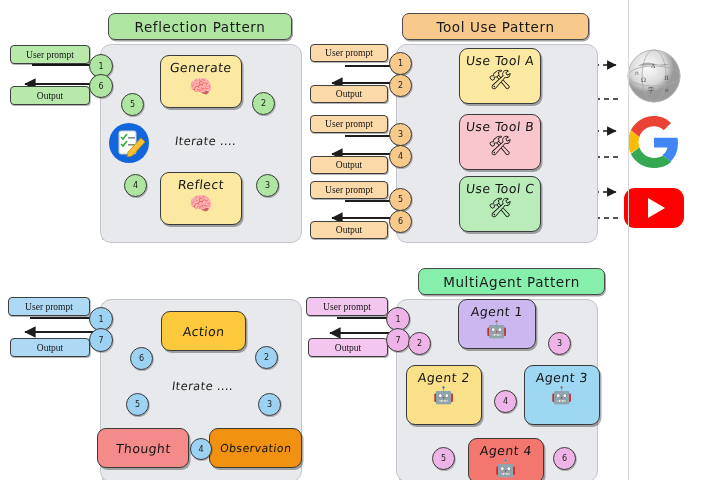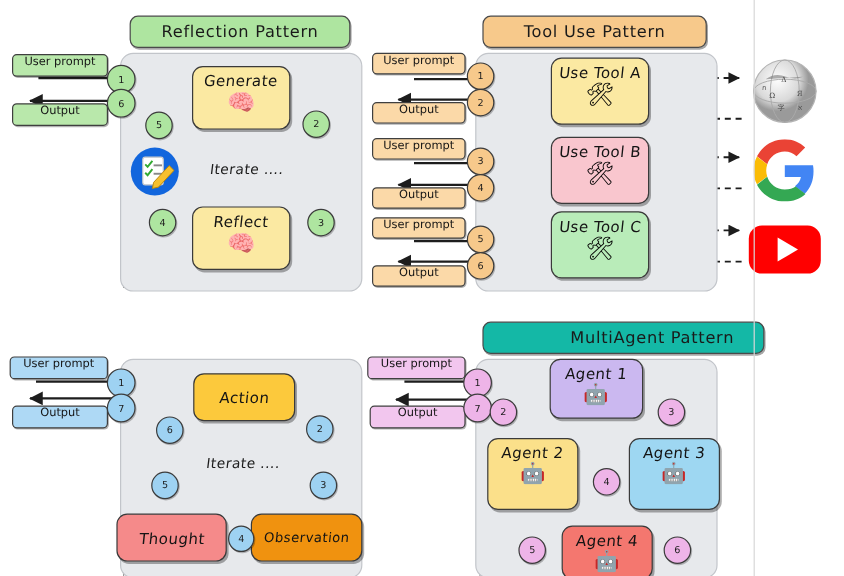--- a/index.html
+++ b/index.html
@@ -15,23 +15,24 @@
     font-size:13.5px;letter-spacing:.6px;color:#1a1a1a;
     box-shadow:1px 1.5px 0 rgba(0,0,0,.35);
     font-family:"DejaVu Sans",sans-serif;
   }
   .panel{
     position:absolute;background:#e7e9ec;border:1.3px solid #c2c5ca;
     border-radius:11px;
   }
   .iobox{
     position:absolute;border:1.5px solid #3f3f3f;border-radius:4px;
-    display:flex;align-items:flex-start;justify-content:center;
+    display:flex;align-items:center;justify-content:center;
     font-size:9.5px;color:#151515;box-shadow:.8px 1px 0 rgba(0,0,0,.3);
     white-space:nowrap;
+    font-family:Liberation Serif, serif;
   }
   .node{
     position:absolute;border:1.7px solid #3a3a3a;border-radius:9px;
     box-shadow:1.5px 2px 0 rgba(0,0,0,.32);
     display:flex;flex-direction:column;align-items:center;
     justify-content:flex-start;padding-top:4px;box-sizing:border-box;
   }
   .node .lbl{font-size:12.5px;color:#141414;letter-spacing:.4px;
              transform:skewX(-6deg);}
   .node .gl{font-size:19px;line-height:1;margin-top:2px;}
@@ -312,21 +313,21 @@
   <div class="circ" style="left:126px;top:393px;width:21px;height:21px;background:#9ed2f2;">
     <span>5</span>
     </div>
   <div class="circ" style="left:258px;top:393px;width:21px;height:21px;background:#9ed2f2;">
     <span>3</span>
     </div>
   <div class="circ" style="left:190px;top:438px;width:20px;height:20px;background:#9ed2f2;">
     <span>4</span>
     </div>
 
-  <div class="title" style="left:402px;top:268px;width:185px;height:25px;background:#14b8a6;padding-left:48px;">
+  <div class="title" style="left:418px;top:268px;width:185px;height:25px;background:#86efac;">
     <span>MultiAgent Pattern</span>
   </div>
   <div class="panel" style="left:396px;top:299px;width:200px;height:181px;"></div>
 
   <div class="iobox" style="left:306px;top:297px;width:80px;height:17px;background:#f2c6ee;">
     <span>User prompt</span>
     </div>
   <div class="iobox" style="left:308px;top:338px;width:78px;height:17px;background:#f2c6ee;">
     <span>Output</span>
     </div>

